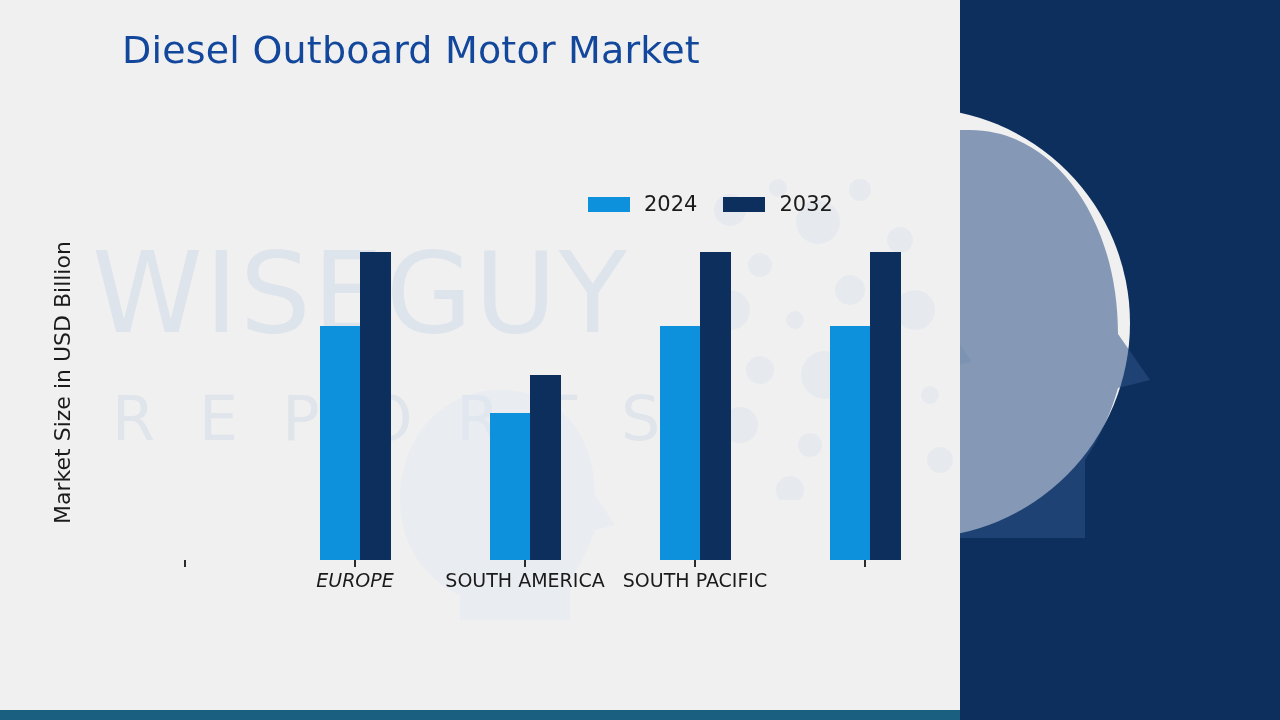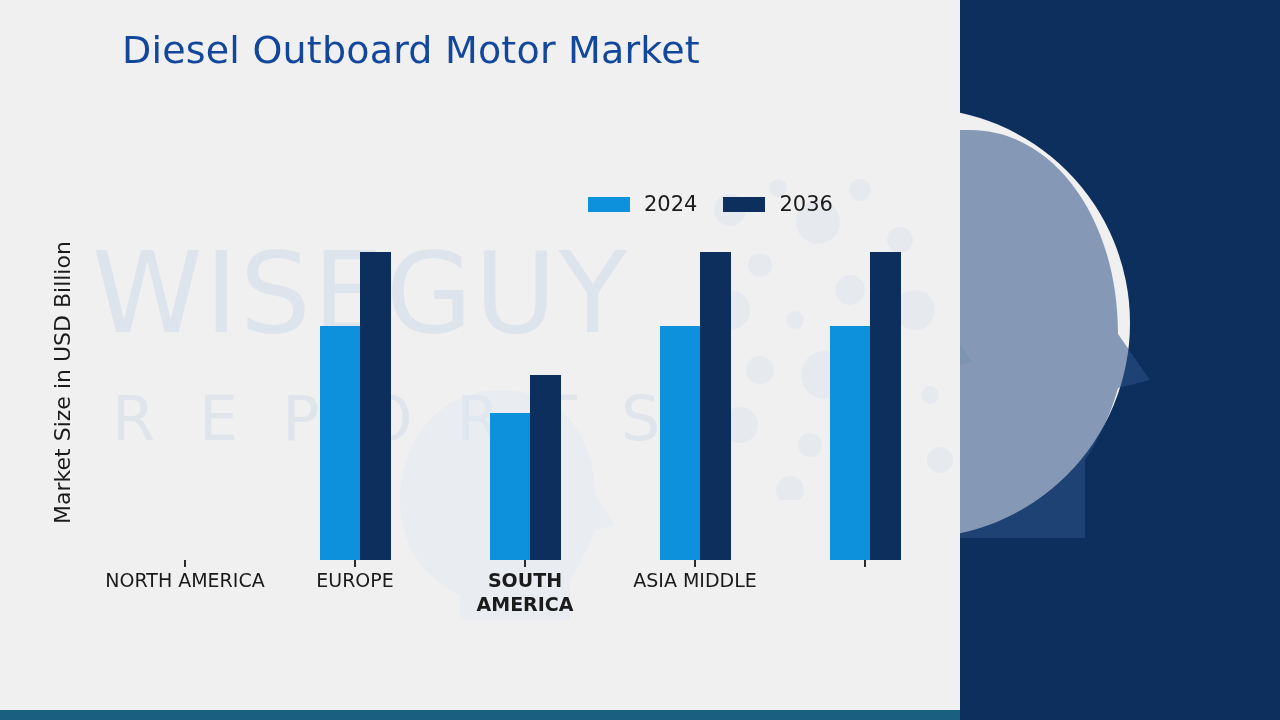--- a/index.html
+++ b/index.html
@@ -261,49 +261,48 @@
 
     <div class="y-axis-label">Market Size in USD Billion</div>
 
     <div class="legend">
       <div class="legend-item">
         <span class="legend-swatch" style="background:#0d91dc"></span>
         <span class="legend-label">2024</span>
       </div>
       <div class="legend-item">
         <span class="legend-swatch" style="background:#0d2f5e"></span>
-        <span class="legend-label">2036</span>
+        <span class="legend-label">2032</span>
       </div>
     </div>
 
     <div class="plot">
 
       <div class="tick" style="left:84px;"></div>
-      <div class="cat-label" style="left:5px;">NORTH AMERICA</div>
 
       <div class="group" style="left:200px; width:160px;">
         <div class="bar bar-2024" style="left:20px; width:40px; height:234px;"></div>
         <div class="bar bar-2032" style="left:60px; width:31px; height:308px;"></div>
       </div>
       <div class="tick" style="left:254px;"></div>
-      <div class="cat-label" style="left:175px;">EUROPE</div>
+      <div class="cat-label" style="left:175px;font-style:italic;">EUROPE</div>
 
       <div class="group" style="left:370px; width:160px;">
         <div class="bar bar-2024" style="left:20px; width:40px; height:147px;"></div>
         <div class="bar bar-2032" style="left:60px; width:31px; height:185px;"></div>
       </div>
       <div class="tick" style="left:424px;"></div>
-      <div class="cat-label" style="left:345px;font-weight:bold;">SOUTH AMERICA</div>
+      <div class="cat-label" style="left:345px;">SOUTH AMERICA</div>
 
       <div class="group" style="left:540px; width:160px;">
         <div class="bar bar-2024" style="left:20px; width:40px; height:234px;"></div>
         <div class="bar bar-2032" style="left:60px; width:31px; height:308px;"></div>
       </div>
       <div class="tick" style="left:594px;"></div>
-      <div class="cat-label" style="left:515px;">ASIA MIDDLE</div>
+      <div class="cat-label" style="left:515px;">SOUTH PACIFIC</div>
 
       <div class="group" style="left:710px; width:160px;">
         <div class="bar bar-2024" style="left:20px; width:40px; height:234px;"></div>
         <div class="bar bar-2032" style="left:60px; width:31px; height:308px;"></div>
       </div>
       <div class="tick" style="left:764px;"></div>
 
     </div>
   </div>
 

